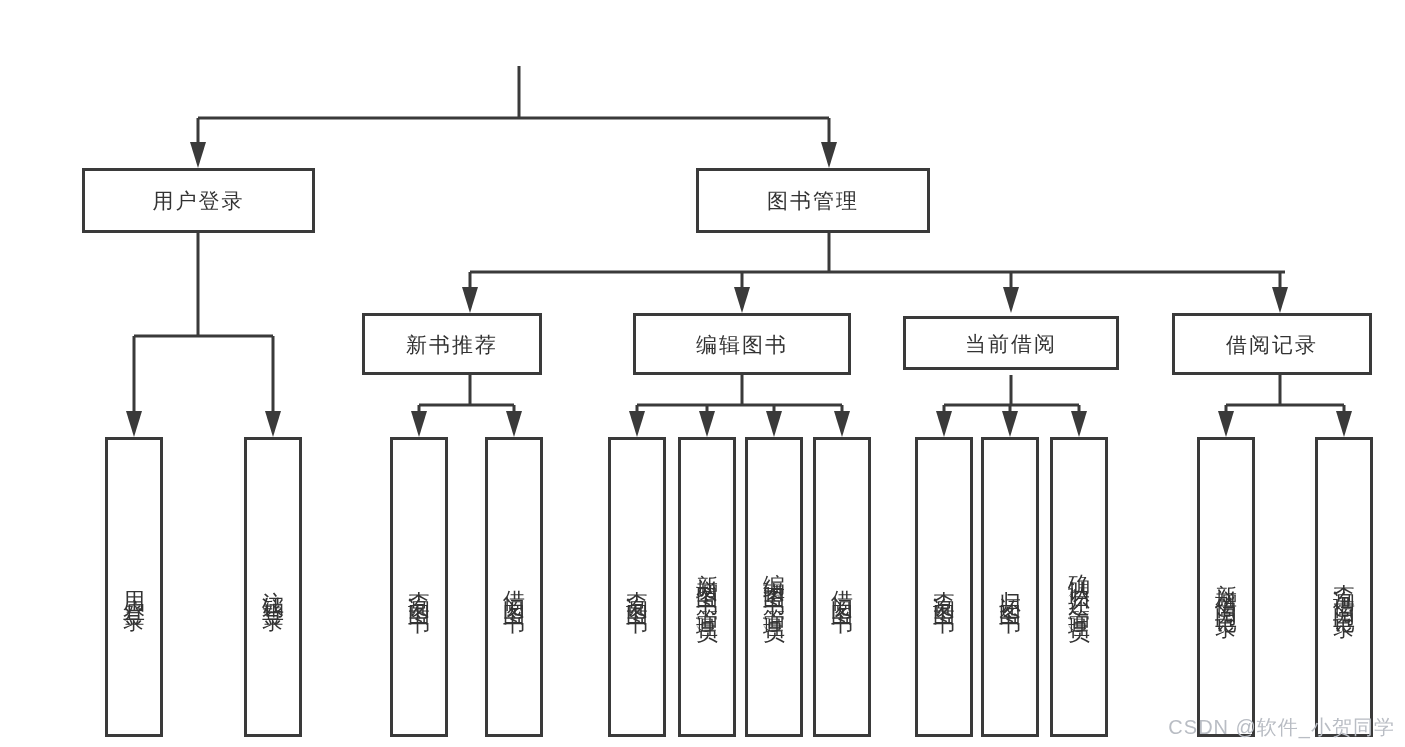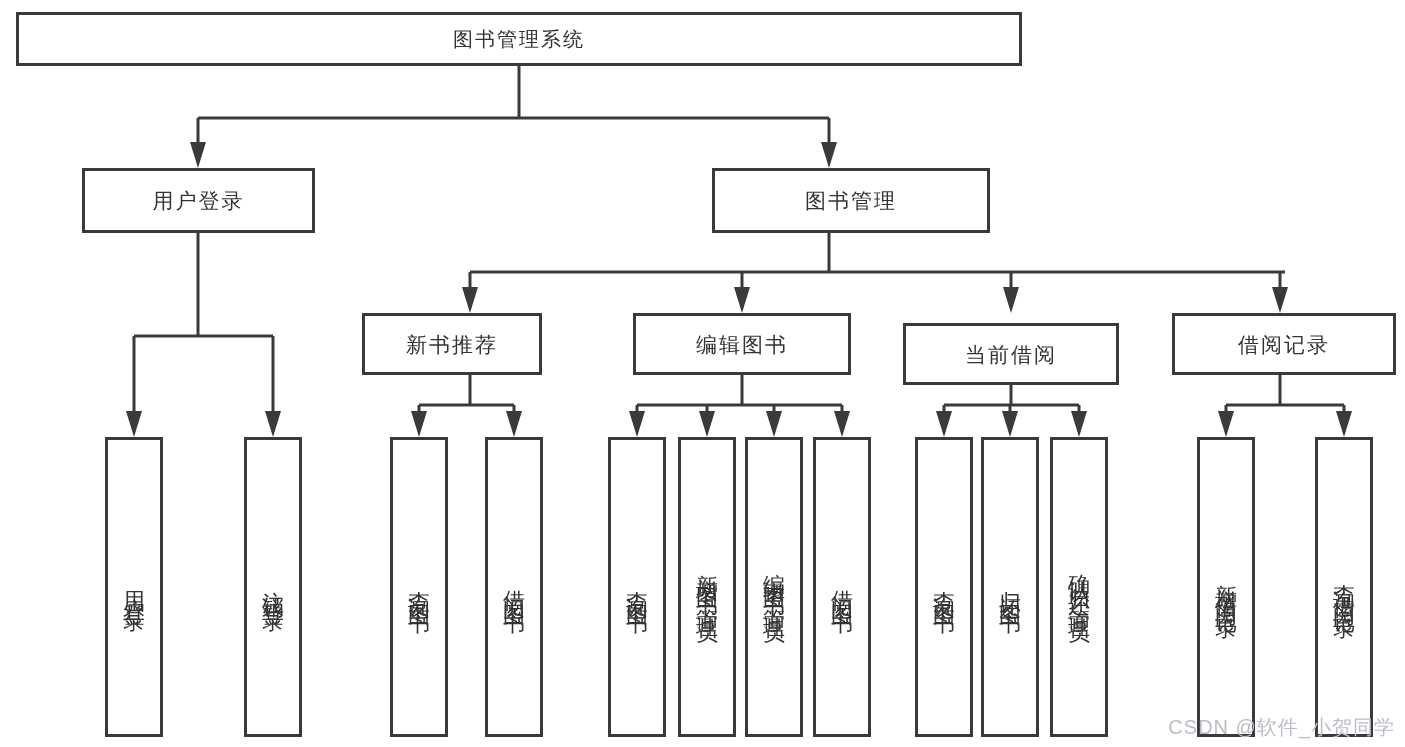--- a/index.html
+++ b/index.html
@@ -87,41 +87,38 @@
     <polygon points="707,437 699,411 715,411"></polygon>
     <polygon points="774,437 766,411 782,411"></polygon>
     <polygon points="842,437 834,411 850,411"></polygon>
     <polygon points="944,437 936,411 952,411"></polygon>
     <polygon points="1010,437 1002,411 1018,411"></polygon>
     <polygon points="1079,437 1071,411 1087,411"></polygon>
     <polygon points="1226,437 1218,411 1234,411"></polygon>
     <polygon points="1344,437 1336,411 1352,411"></polygon>
   </svg>
 
-  <div class="box h root" style="left:16px;top:12px;width:1006px;height:54px">
-    <span>图书管理系统</span>
-  </div>
 
   <div class="box h" style="left:82px;top:168px;width:233px;height:65px">
     <span>用户登录</span>
   </div>
-  <div class="box h" style="left:712px;top:168px;width:278px;height:65px">
+  <div class="box h" style="left:696px;top:168px;width:234px;height:65px">
     <span>图书管理</span>
   </div>
 
   <div class="box h" style="left:362px;top:313px;width:180px;height:62px">
     <span>新书推荐</span>
   </div>
   <div class="box h" style="left:633px;top:313px;width:218px;height:62px">
     <span>编辑图书</span>
   </div>
-  <div class="box h" style="left:903px;top:323px;width:216px;height:62px">
+  <div class="box h" style="left:903px;top:316px;width:216px;height:54px">
     <span>当前借阅</span>
   </div>
-  <div class="box h" style="left:1172px;top:313px;width:224px;height:62px">
+  <div class="box h" style="left:1172px;top:313px;width:200px;height:62px">
     <span>借阅记录</span>
   </div>
 
   <div class="box v" style="left:105px;top:437px;width:58px;height:300px">
     <span>用户登录</span>
   </div>
   <div class="box v" style="left:244px;top:437px;width:58px;height:300px">
     <span>注销登录</span>
   </div>
 

